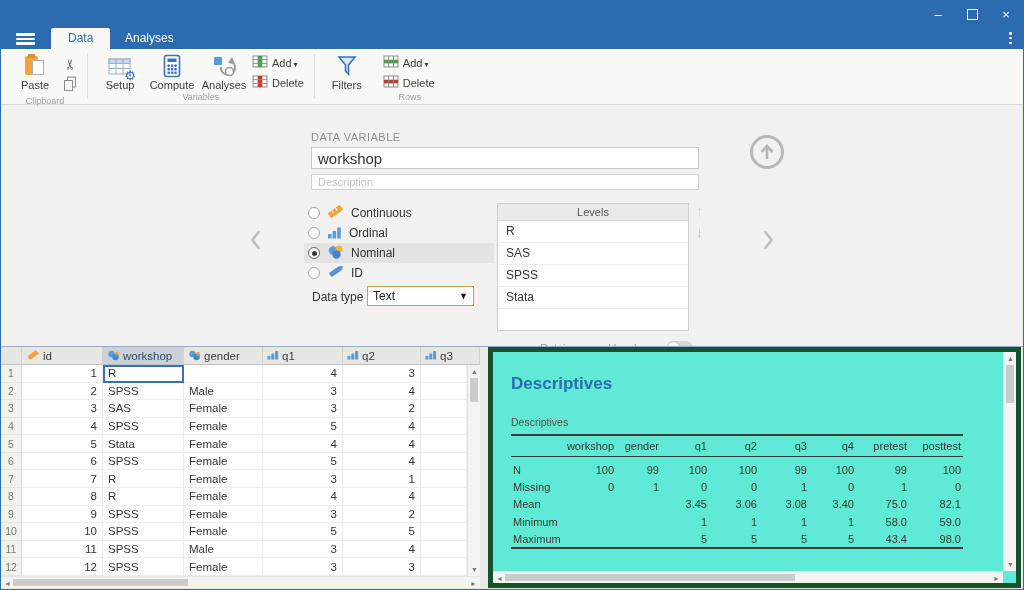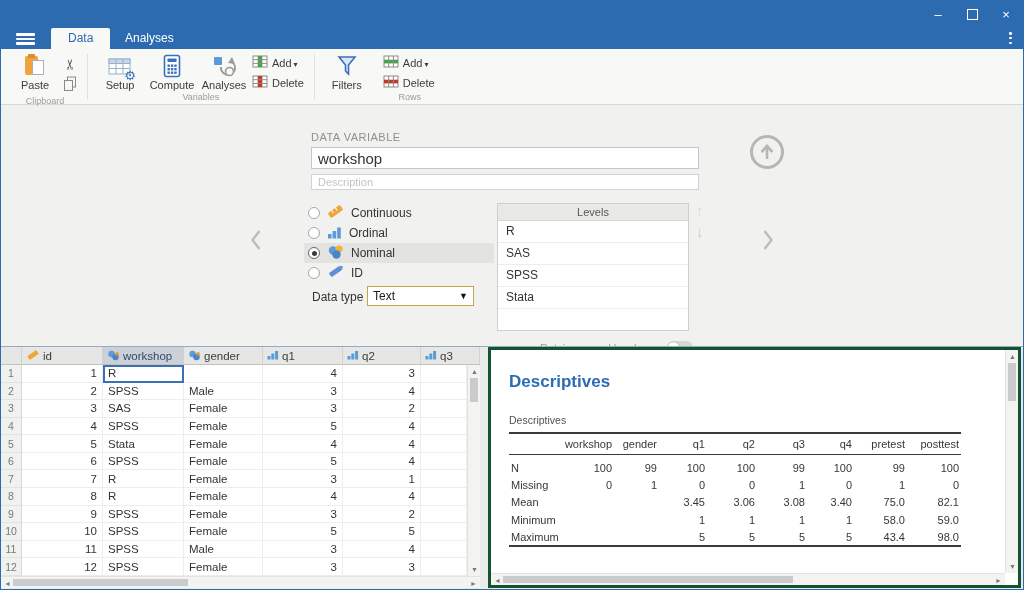--- a/index.html
+++ b/index.html
@@ -89,21 +89,21 @@
     border-right:1px solid #d8d8d6;border-bottom:1px solid #e3e3e1;}
   .gcell.numcell{justify-content:flex-end;padding-right:5px;}
   .gcell.txtcell{justify-content:flex-start;padding-left:5px;}
   .gcell.selcell{outline:2px solid #3d6fb5;outline-offset:-2px;background:#fff;}
   .vsb{position:absolute;right:0;top:18px;bottom:12px;width:13px;background:#f3f3f1;border-left:1px solid #e3e3e1;box-sizing:border-box;}
   .hsb{position:absolute;left:0;right:0;bottom:0;height:12px;background:#f3f3f1;border-top:1px solid #e3e3e1;box-sizing:border-box;}
   .sbarrow{position:absolute;font-size:7px;color:#7a7a78;line-height:7px;}
   .thumbV{position:absolute;left:2px;right:2px;background:#c9cbcd;}
   .thumbH{position:absolute;top:2px;bottom:2px;background:#c9cbcd;}
   
-  .resultsPanel{position:absolute;left:487px;top:0;right:2px;bottom:1px;background:#ffffff;border:3px solid #14532d;box-sizing:border-box;}
+  .resultsPanel{position:absolute;left:487px;top:0;right:2px;bottom:1px;background:#5eead4;border:5px solid #14532d;box-sizing:border-box;}
   .rtitle{position:absolute;left:18px;top:22px;font-size:17px;font-weight:bold;color:#2c6cb5;}
   .rcaption{position:absolute;left:18px;top:64px;font-size:10.5px;color:#55514e;}
   .rtable{position:absolute;left:18px;top:82px;border-collapse:collapse;table-layout:fixed;font-size:11px;color:#3a3632;}
   .rtable col:nth-child(1){width:52px;} .rtable col:nth-child(2){width:53px;}
   .rtable col:nth-child(3){width:45px;} .rtable col:nth-child(4){width:48px;}
   .rtable col:nth-child(5){width:50px;} .rtable col:nth-child(6){width:50px;}
   .rtable col:nth-child(7){width:47px;} .rtable col:nth-child(8){width:53px;}
   .rtable col:nth-child(9){width:54px;}
   .rtable thead tr{border-top:2px solid #3a3a38;border-bottom:1px solid #3a3a38;}
   .rtable th{font-weight:normal;text-align:right;padding:4px 2px;}

